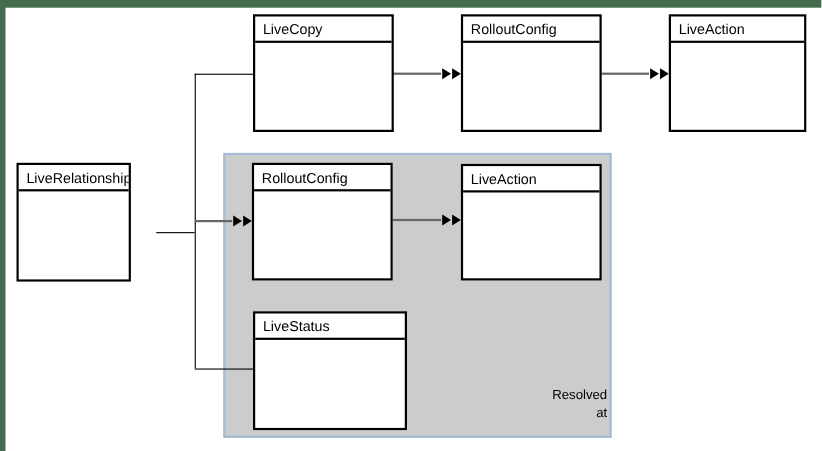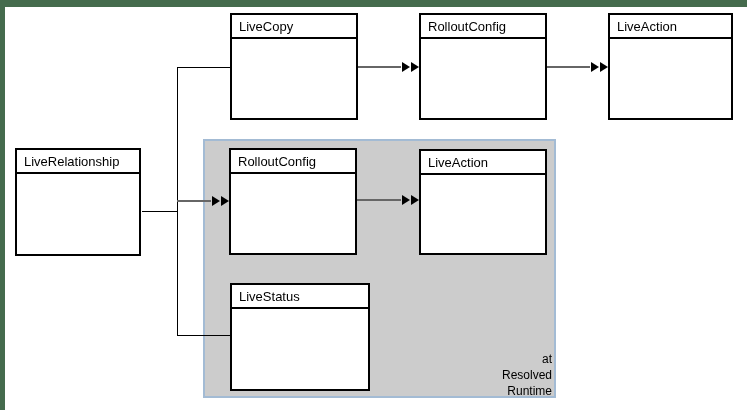--- a/index.html
+++ b/index.html
@@ -57,21 +57,21 @@
     border-top:5px solid transparent;
     border-bottom:5px solid transparent;
     border-left:8px solid #000000;
     margin-left:1px;
   }
 
   
   #node-livecopy           {left:230px;top:13px; width:128px;height:107px;}
   #node-rolloutconfig-top  {left:419px;top:13px; width:128px;height:107px;}
   #node-liveaction-top     {left:608px;top:13px; width:125px;height:107px;}
-  #node-liverelationship   {left:15px; top:148px;width:126px;height:108px;}
+  #node-liverelationship   {left:15px; top:148px;width:104px;height:108px;}
   #node-rolloutconfig-rt   {left:229px;top:148px;width:128px;height:107px;}
   #node-liveaction-rt      {left:419px;top:149px;width:128px;height:106px;}
   #node-livestatus         {left:230px;top:283px;width:140px;height:108px;}
 
   
   #conn-trunk       {left:177px;top:67px; width:1px; height:268px;}
   #conn-to-livecopy {left:177px;top:67px; width:53px;height:1px;}
   #conn-from-rel    {left:142px;top:211px;width:35px;height:1px;}
   #conn-to-status   {left:177px;top:335px;width:53px;height:1px;}
 
@@ -139,18 +139,17 @@
 
   <div class="uml-box" id="node-liveaction-rt">
     <div class="uml-title">LiveAction</div>
   </div>
 
   <div class="uml-box" id="node-livestatus">
     <div class="uml-title">LiveStatus</div>
   </div>
 
   <div class="runtime-note">
+    <div>Resolved</div>
     <div>at</div>
-    <div>Resolved</div>
-    <div>Runtime</div>
   </div>
 
 </div>
 
 </body></html>

